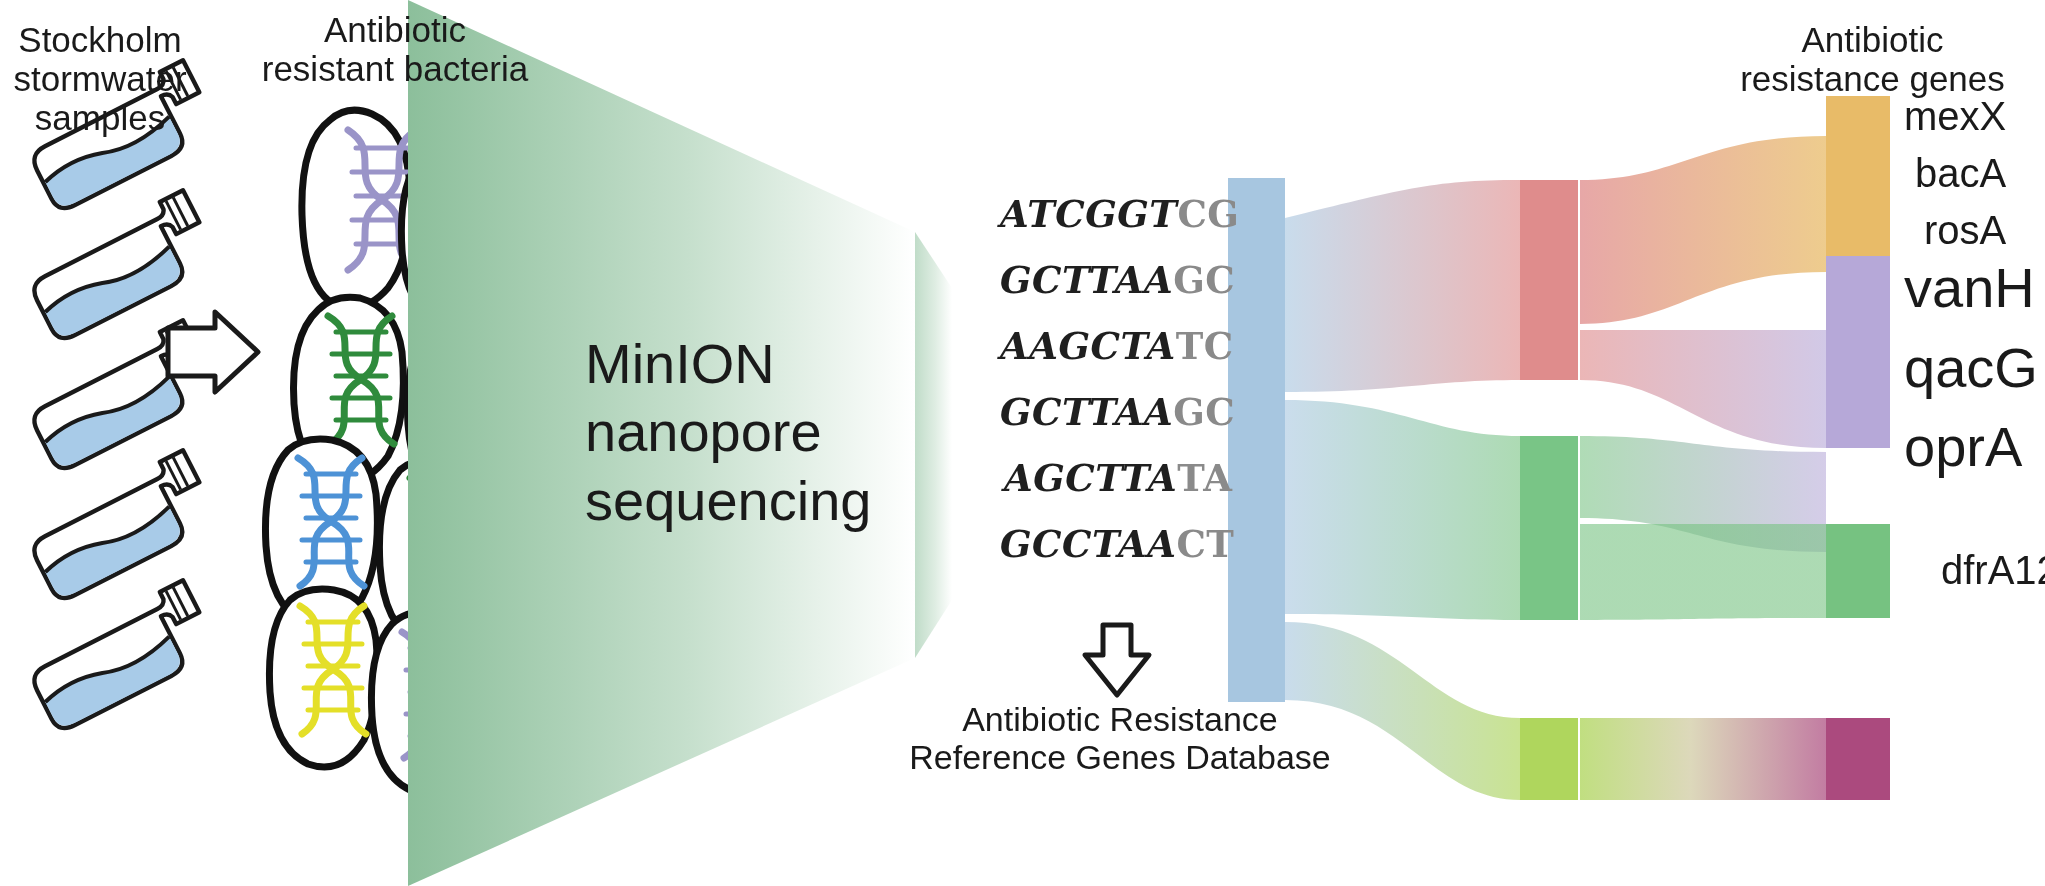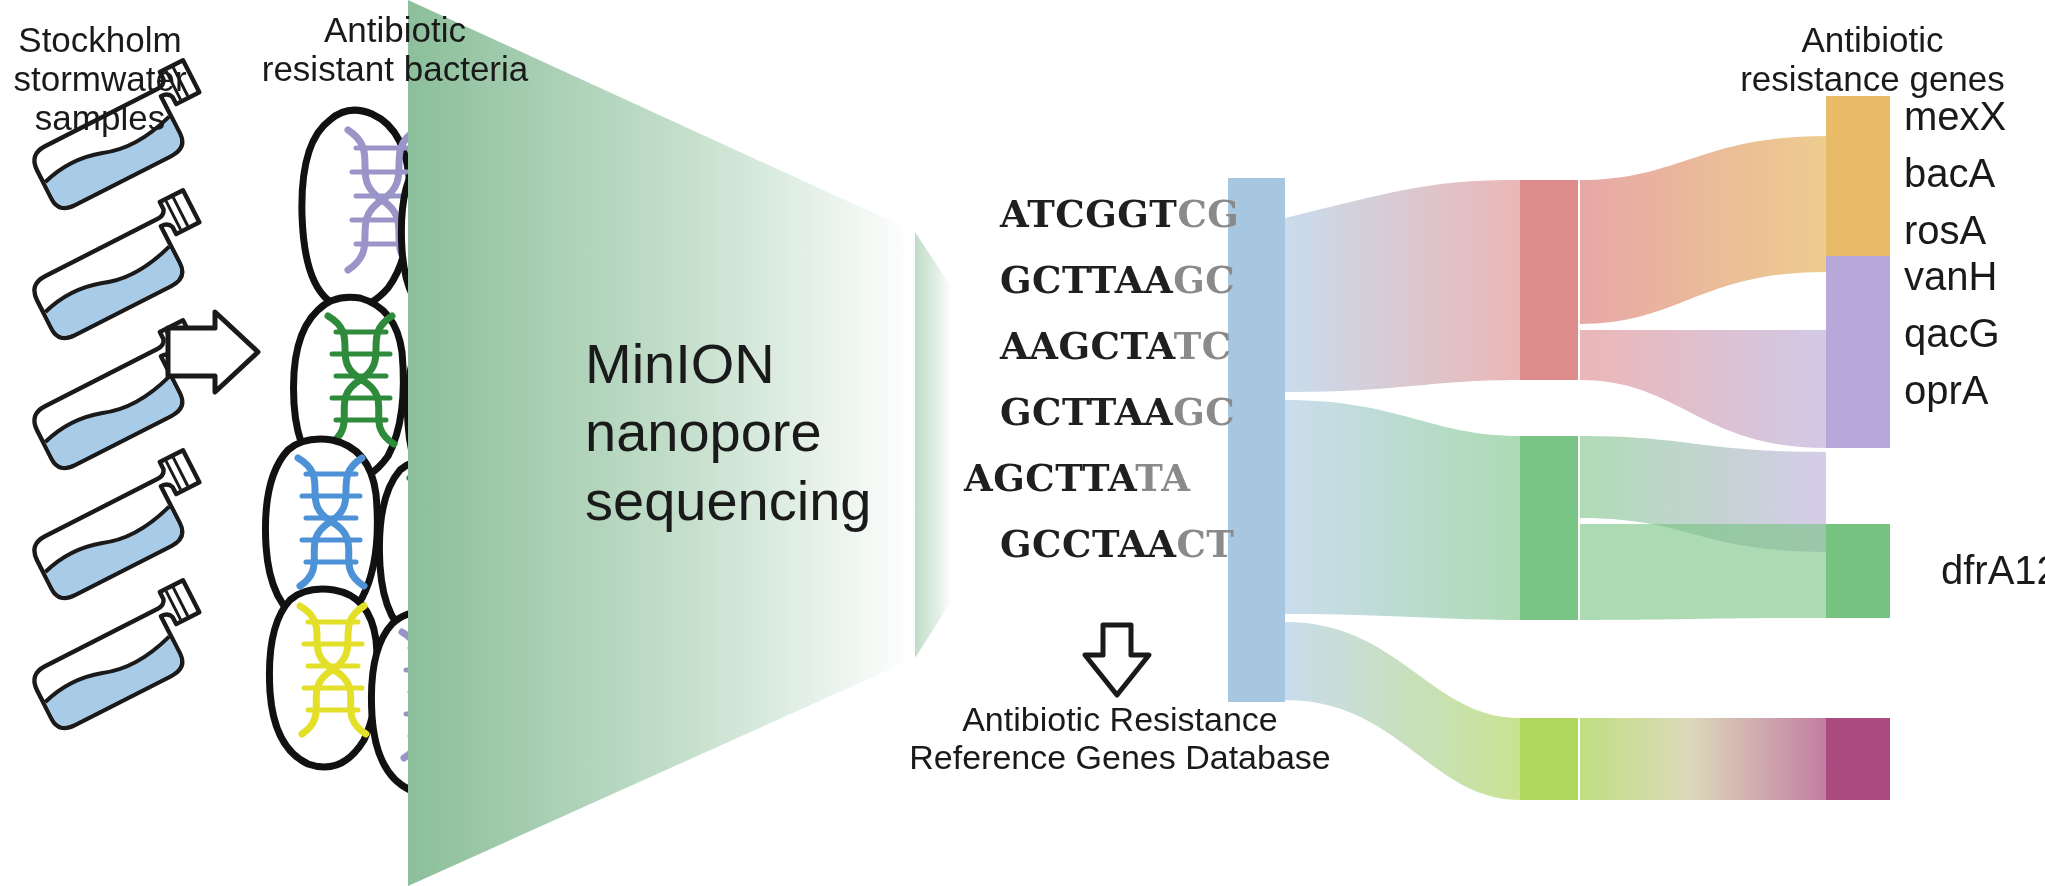--- a/index.html
+++ b/index.html
@@ -2,21 +2,21 @@
 <html><head>
 <meta charset="utf-8">
 <style>
   html,body{margin:0;padding:0;background:#ffffff;}
   #stage{position:relative;width:2045px;height:886px;background:#ffffff;overflow:hidden;
          font-family:"Liberation Sans", sans-serif;padding-left:10px;}
   .lbl{position:absolute;color:#1a1a1a;line-height:1.12;white-space:pre;}
   .ctr{text-align:center;}
   .seq{position:absolute;font-family:"DejaVu Serif", serif;font-weight:bold;
        font-size:37px;letter-spacing:0.5px;white-space:pre;}
-  .seq .k{color:#1f1f1f;}
+  .seq .k{color:#1f1f1f;font-style:italic;}
   .seq .g{color:#8a8a8a;}
   svg{position:absolute;left:0;top:0;}
 </style>
 </head>
 <body>
 
 <div id="stage">
 
   <svg width="2045" height="886" viewBox="0 0 2045 886">
     <defs>
@@ -235,28 +235,28 @@
 
   <div class="lbl ctr" style="left: 880px; top: 700px; width: 480px; font-size: 34px; white-space: pre-line;">Antibiotic Resistance
 Reference Genes Database</div>
 
 
   <div id="reads-layer">
       <div class="seq" style="left: 1000px; top: 192px;"><span class="k">ATCGGT</span><span class="g">CG</span></div>
       <div class="seq" style="left: 1000px; top: 258px;"><span class="k">GCTTAA</span><span class="g">GC</span></div>
       <div class="seq" style="left: 1000px; top: 324px;"><span class="k">AAGCTA</span><span class="g">TC</span></div>
       <div class="seq" style="left: 1000px; top: 390px;"><span class="k">GCTTAA</span><span class="g">GC</span></div>
-      <div class="seq" style="left: 964px; top: 456px;"><span class="k">AGCTTA</span><span class="g">TA</span></div>
+      <div class="seq" style="left: 1004px; top: 456px;"><span class="k">AGCTTA</span><span class="g">TA</span></div>
       <div class="seq" style="left: 1000px; top: 522px;"><span class="k">GCCTAA</span><span class="g">CT</span></div>
     </div>
 
-  <div class="lbl" style="left: 1904px; top: 88px; font-size: 40px; line-height: 1.42; white-space: pre-line;">mexX
+  <div class="lbl" style="left: 1904px; top: 88px; font-size: 40px; line-height: 1.42; white-space: pre-line; text-align: right;">mexX
 bacA
 rosA</div>
 
-  <div class="lbl" style="left: 1904px; top: 248px; font-size: 40px; line-height: 1.42; white-space: pre-line;">vanH
+  <div class="lbl" style="left: 1904px; top: 248px; font-size: 56px; line-height: 1.42; white-space: pre-line;">vanH
 qacG
 oprA</div>
 
   <div class="lbl" style="left: 1904px; top: 548px; font-size: 40px; white-space: pre-line; margin-left: 37px;">dfrA12</div>
 
 
 </div>
 
 </body></html>

